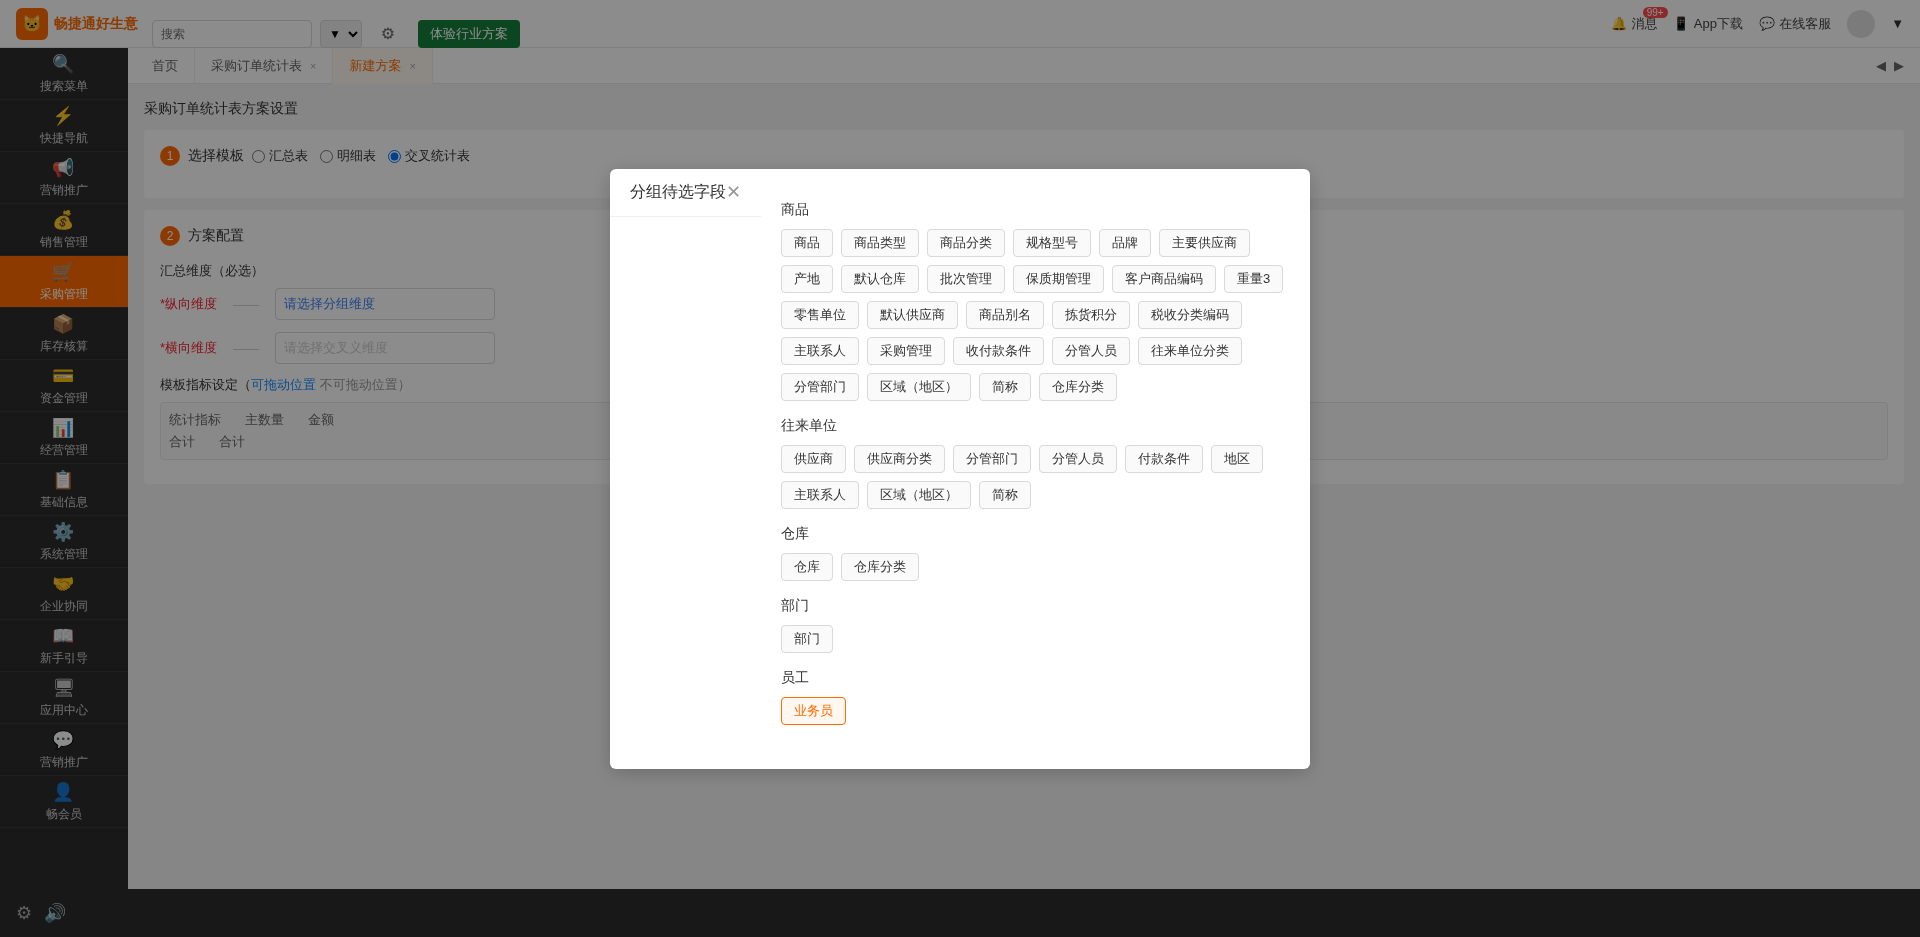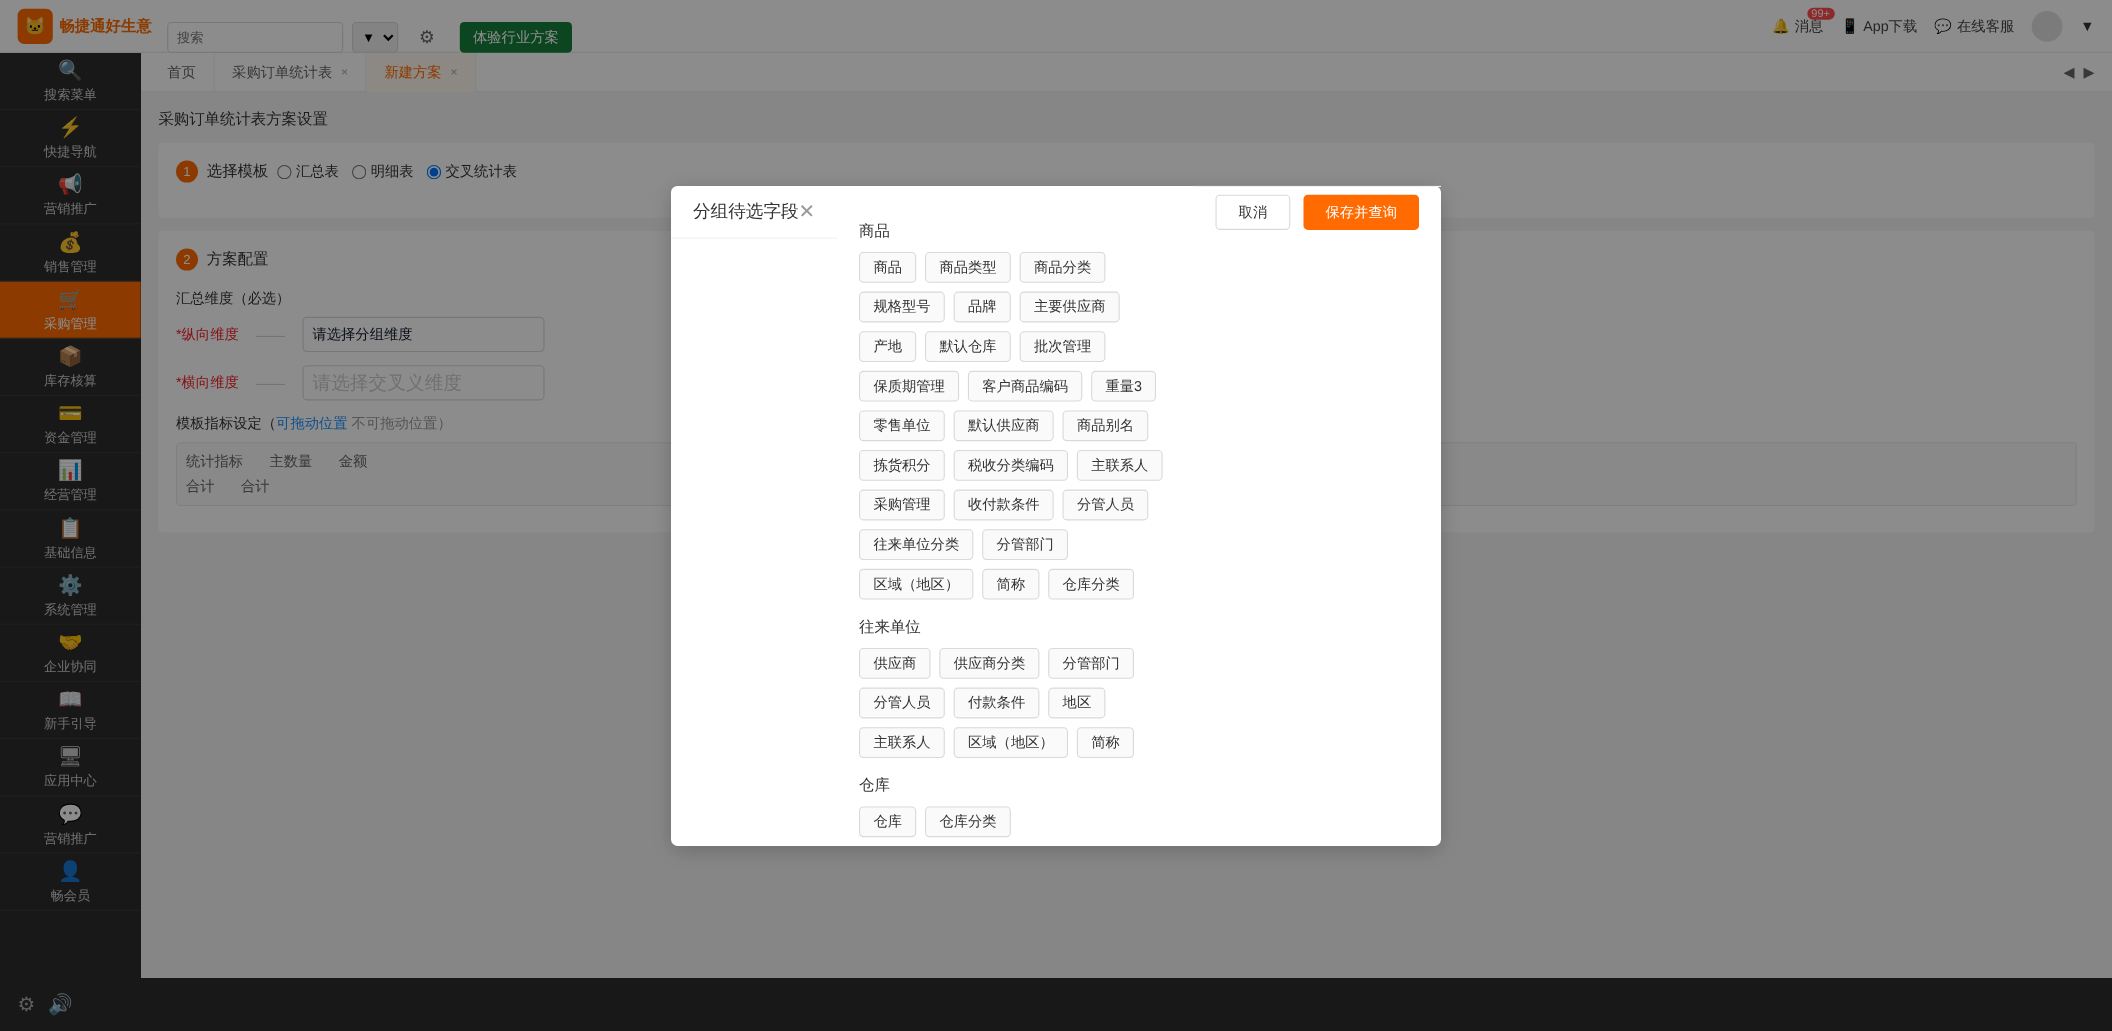--- a/index.html
+++ b/index.html
@@ -509,26 +509,26 @@
 
   <div class="form-card">
     <div class="bg-step-bar">
       <div class="step-badge">2</div>
       <span class="step-label">方案配置</span>
     </div>
     <div style="font-size:13px;color:#333;margin-bottom:8px">汇总维度（必选）</div>
     <div style="display:flex;align-items:center;gap:12px;margin-bottom:12px">
       <span style="color:#f5222d">*纵向维度</span>
       <span style="color:#ccc;margin:0 4px">——</span>
-      <div style="width:220px;height:32px;border:1px solid #d9d9d9;border-radius:4px;display:flex;align-items:center;padding:0 8px;color:#0f172a;font-size:13px">请选择分组维度</div>
+      <div style="width:220px;height:32px;border:1px solid #d9d9d9;border-radius:4px;display:flex;align-items:center;padding:0 8px;color:#3b82f6;font-size:13px">请选择分组维度</div>
     </div>
     <div style="display:flex;align-items:center;gap:12px;margin-bottom:12px">
       <span style="color:#f5222d">*横向维度</span>
       <span style="color:#ccc;margin:0 4px">——</span>
-      <div style="width:220px;height:32px;border:1px solid #d9d9d9;border-radius:4px;display:flex;align-items:center;padding:0 8px;color:#ccc;font-size:17px">请选择交叉义维度</div>
+      <div style="width:220px;height:32px;border:1px solid #d9d9d9;border-radius:4px;display:flex;align-items:center;padding:0 8px;color:#ccc;font-size:13px">请选择交叉义维度</div>
     </div>
     <div style="font-size:13px;color:#333;margin-bottom:8px">
       <span>模板指标设定（</span><span style="color:#1890ff;cursor:pointer">可拖动位置</span><span> </span><span style="color:#999">不可拖动位置）</span>
     </div>
     <div style="font-size:13px;color:#666;margin-bottom:8px;border:1px solid #e8e8e8;padding:8px;background:#fafafa;border-radius:4px">
       <div style="display:flex;gap:24px;margin-bottom:4px">
         <span>统计指标</span>
         <span>主数量</span>
         <span>金额</span>
       </div>
@@ -606,18 +606,14 @@
       <div class="tag-group">
         <div class="tag-item">部门</div>
       </div>
 
       <div class="section-title">员工</div>
       <div class="tag-group">
         <div class="tag-item selected">业务员</div>
       </div>
 
     </div>
-    <div class="modal-footer">
-      <button class="cancel-btn">取消</button>
-      <button class="confirm-btn">保存并查询</button>
-    </div>
   </div>
 </div>
 
 </body></html>

